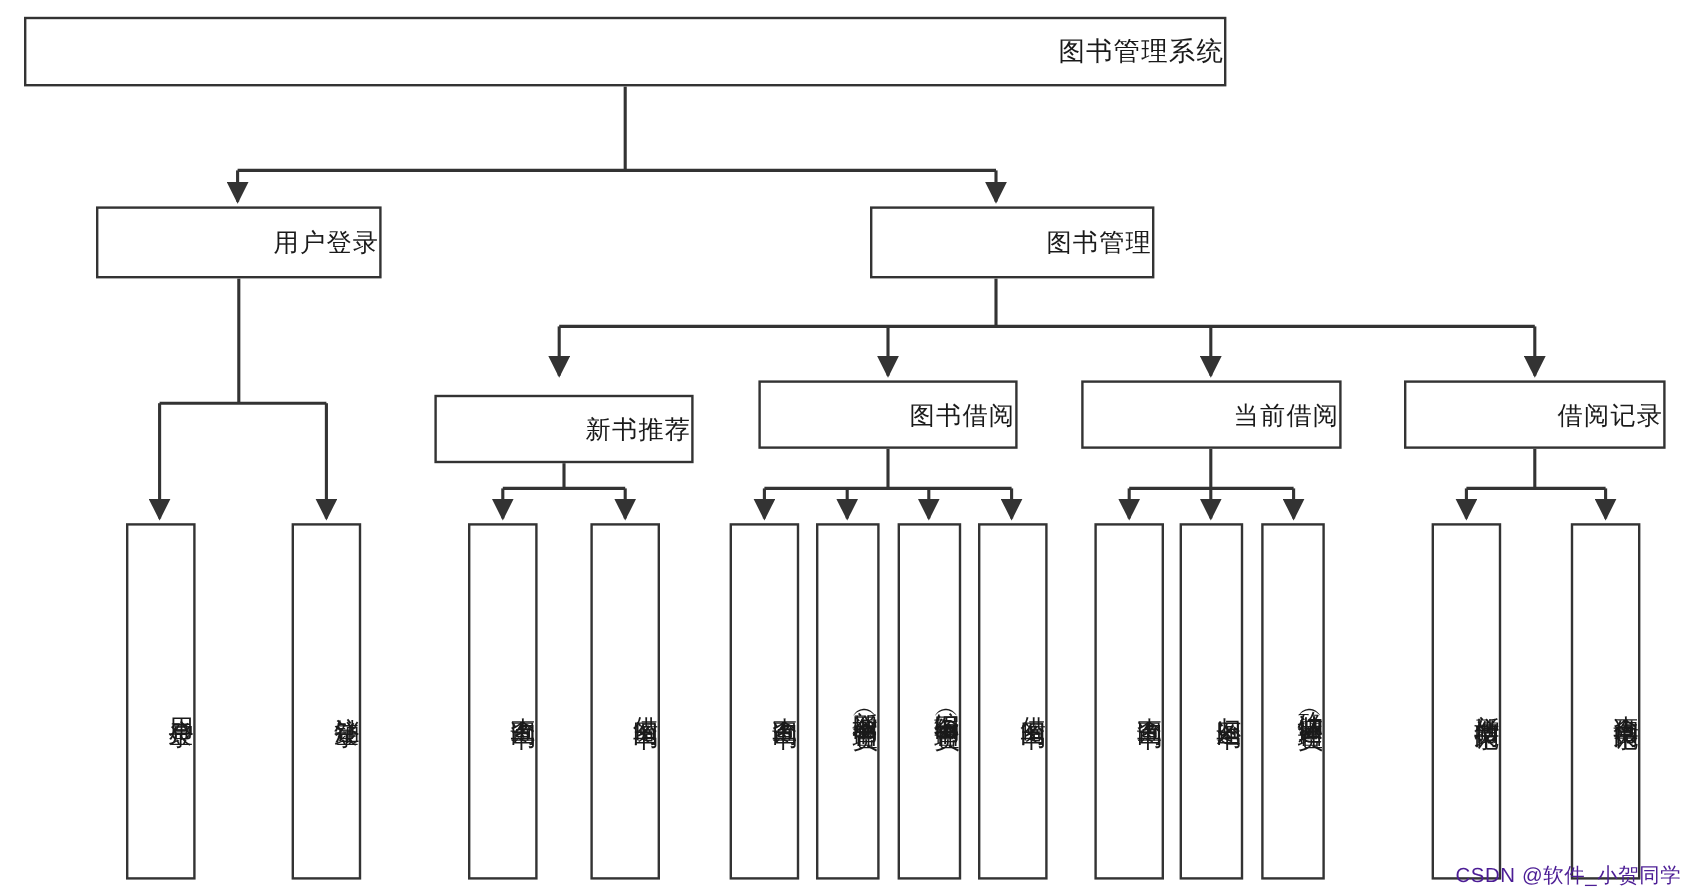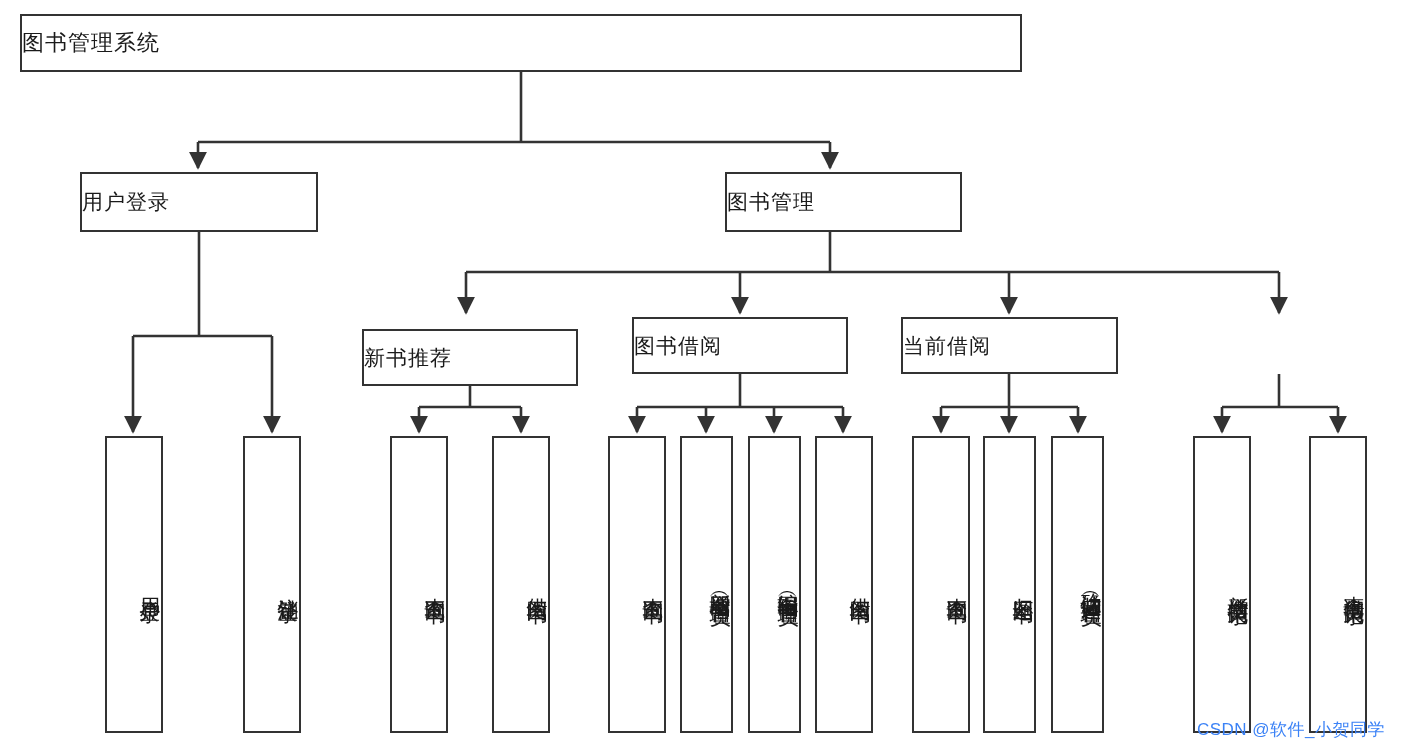--- a/index.html
+++ b/index.html
@@ -25,21 +25,21 @@
     height: 747px;
     pointer-events: none;
   }
   .node {
     position: absolute;
     box-sizing: border-box;
     background: #ffffff;
     border: 2px solid #333333;
     display: flex;
     align-items: center;
-    justify-content: flex-start;
+    justify-content: flex-end;
     color: #1a1a1a;
     z-index: 2;
   }
   .node.horiz {
     font-size: 21px;
     letter-spacing: 1px;
   }
   .node.vert {
     writing-mode: vertical-rl;
     text-orientation: upright;
@@ -54,24 +54,24 @@
     writing-mode: vertical-rl;
     text-orientation: upright;
     white-space: normal;
     text-align: center;
   }
   .node.root {
     font-size: 22px;
   }
   #watermark {
     position: absolute;
-    right: 20px;
+    right: 4px;
     bottom: 6px;
     font-size: 17px;
-    color: #3b82f6;
+    color: #4c1d95;
     z-index: 5;
     white-space: nowrap;
     letter-spacing: 0.5px;
   }
 </style>
 </head>
 <body>
 
 <div id="canvas">
 
@@ -142,20 +142,23 @@
 
   <div class="node horiz" style="left:362px; top:317px; width:216px; height:57px;margin-top:12px;">
     <span>新书推荐</span>
   </div>
   <div class="node horiz" style="left:632px; top:317px; width:216px; height:57px;">
     <span>图书借阅</span>
   </div>
   <div class="node horiz" style="left:901px; top:317px; width:217px; height:57px;">
     <span>当前借阅</span>
   </div>
+  <div class="node horiz" style="left:1170px; top:317px; width:218px; height:57px;">
+    <span>借阅记录</span>
+  </div>
 
   <div class="node vert" style="left:105px; top:436px; width:58px; height:297px;">
     <span class="vtext">用户登录</span>
   </div>
   <div class="node vert" style="left:243px; top:436px; width:58px; height:297px;">
     <span class="vtext">注销登录</span>
   </div>
 
   <div class="node vert" style="left:390px; top:436px; width:58px; height:297px;">
     <span class="vtext">查询图书</span>

